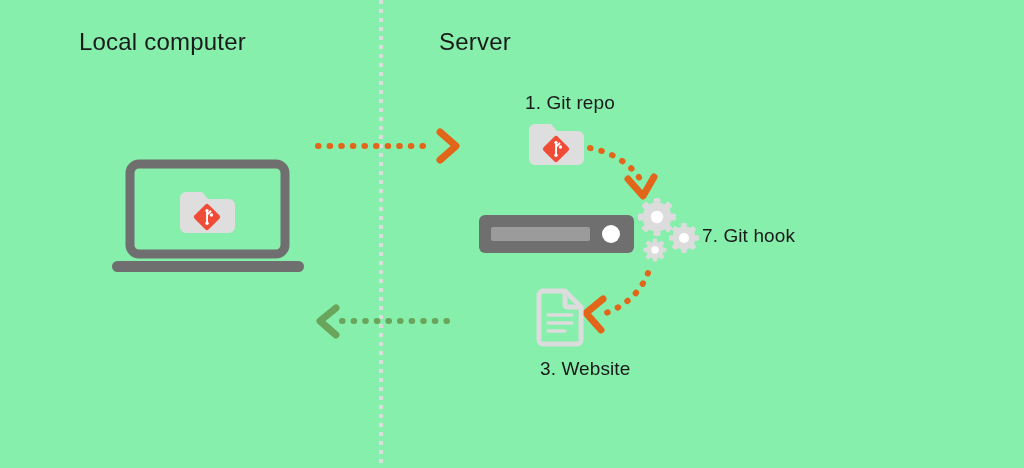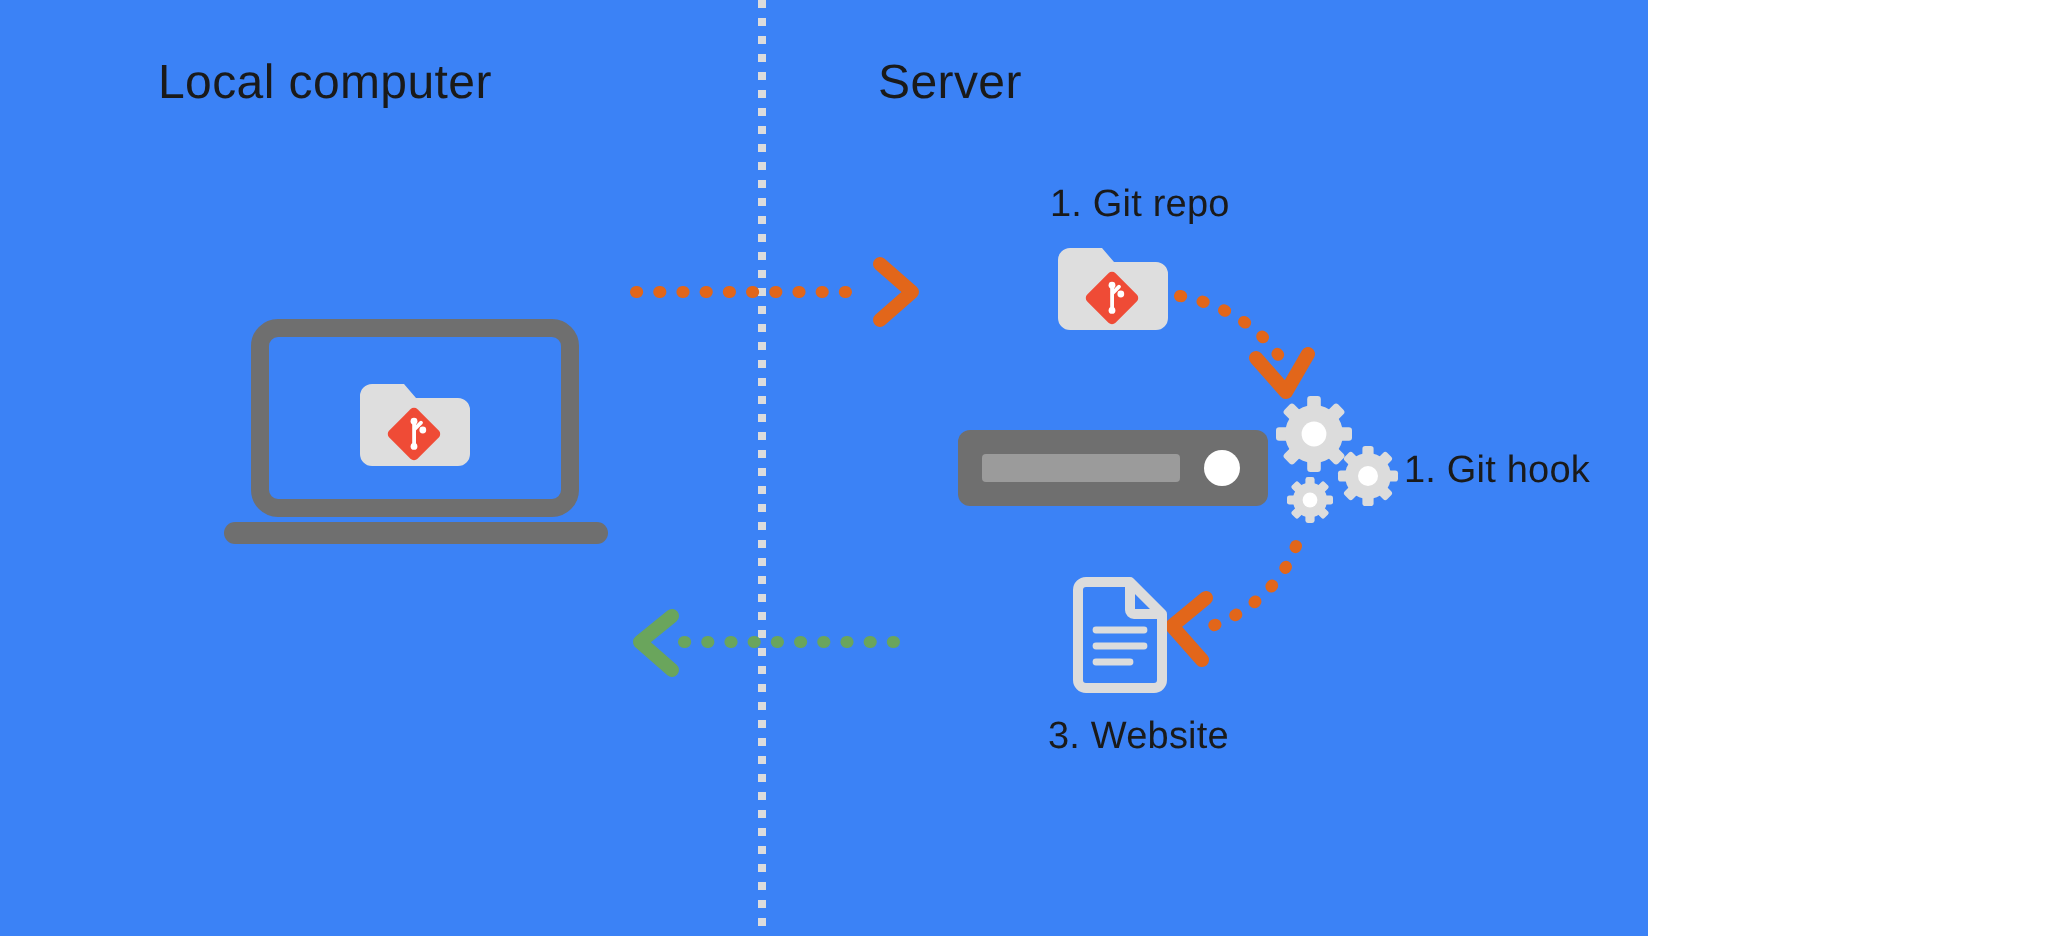--- a/index.html
+++ b/index.html
@@ -5,23 +5,23 @@
   html, body {
     margin: 0;
     padding: 0;
     background: #ffffff;
   }
   body {
     font-family: "Liberation Sans", sans-serif;
   }
   #canvas {
     position: relative;
-    width: 824px;
+    width: 1024px;
     height: 468px;
-    background: #3b82f6;
+    background: #86efac;
     overflow: hidden;
   }
   .label {
     position: absolute;
     color: #1a1a1a;
     white-space: nowrap;
     line-height: 1;
   }
   .zone-title {
     font-size: 24px;
@@ -55,23 +55,23 @@
 <div id="canvas">
 
   <div class="divider"></div>
 
   <div class="label zone-title" style="left:79px; top:30px;">Local computer</div>
 
   <div class="label zone-title" style="left:439px; top:30px;">Server</div>
 
   <div class="label step-label" style="left:525px; top:93px;">1. Git repo</div>
 
-  <div class="label step-label" style="left:702px; top:226px;">1. Git hook</div>
+  <div class="label step-label" style="left:702px; top:226px;">7. Git hook</div>
 
-  <div class="label step-label" style="left:524px; top:359px;">3. Website</div>
+  <div class="label step-label" style="left:540px; top:359px;">3. Website</div>
 
   <svg class="svg-layer" viewBox="0 0 1024 468" xmlns="http://www.w3.org/2000/svg">
 
     <g>
 
       <rect x="130" y="164" width="155" height="90" rx="9" ry="9" fill="none" stroke="#6f6f6f" stroke-width="9"></rect>
 
       <rect x="112" y="261" width="192" height="11" rx="5.5" ry="5.5" fill="#6f6f6f"></rect>
 
       <g>

